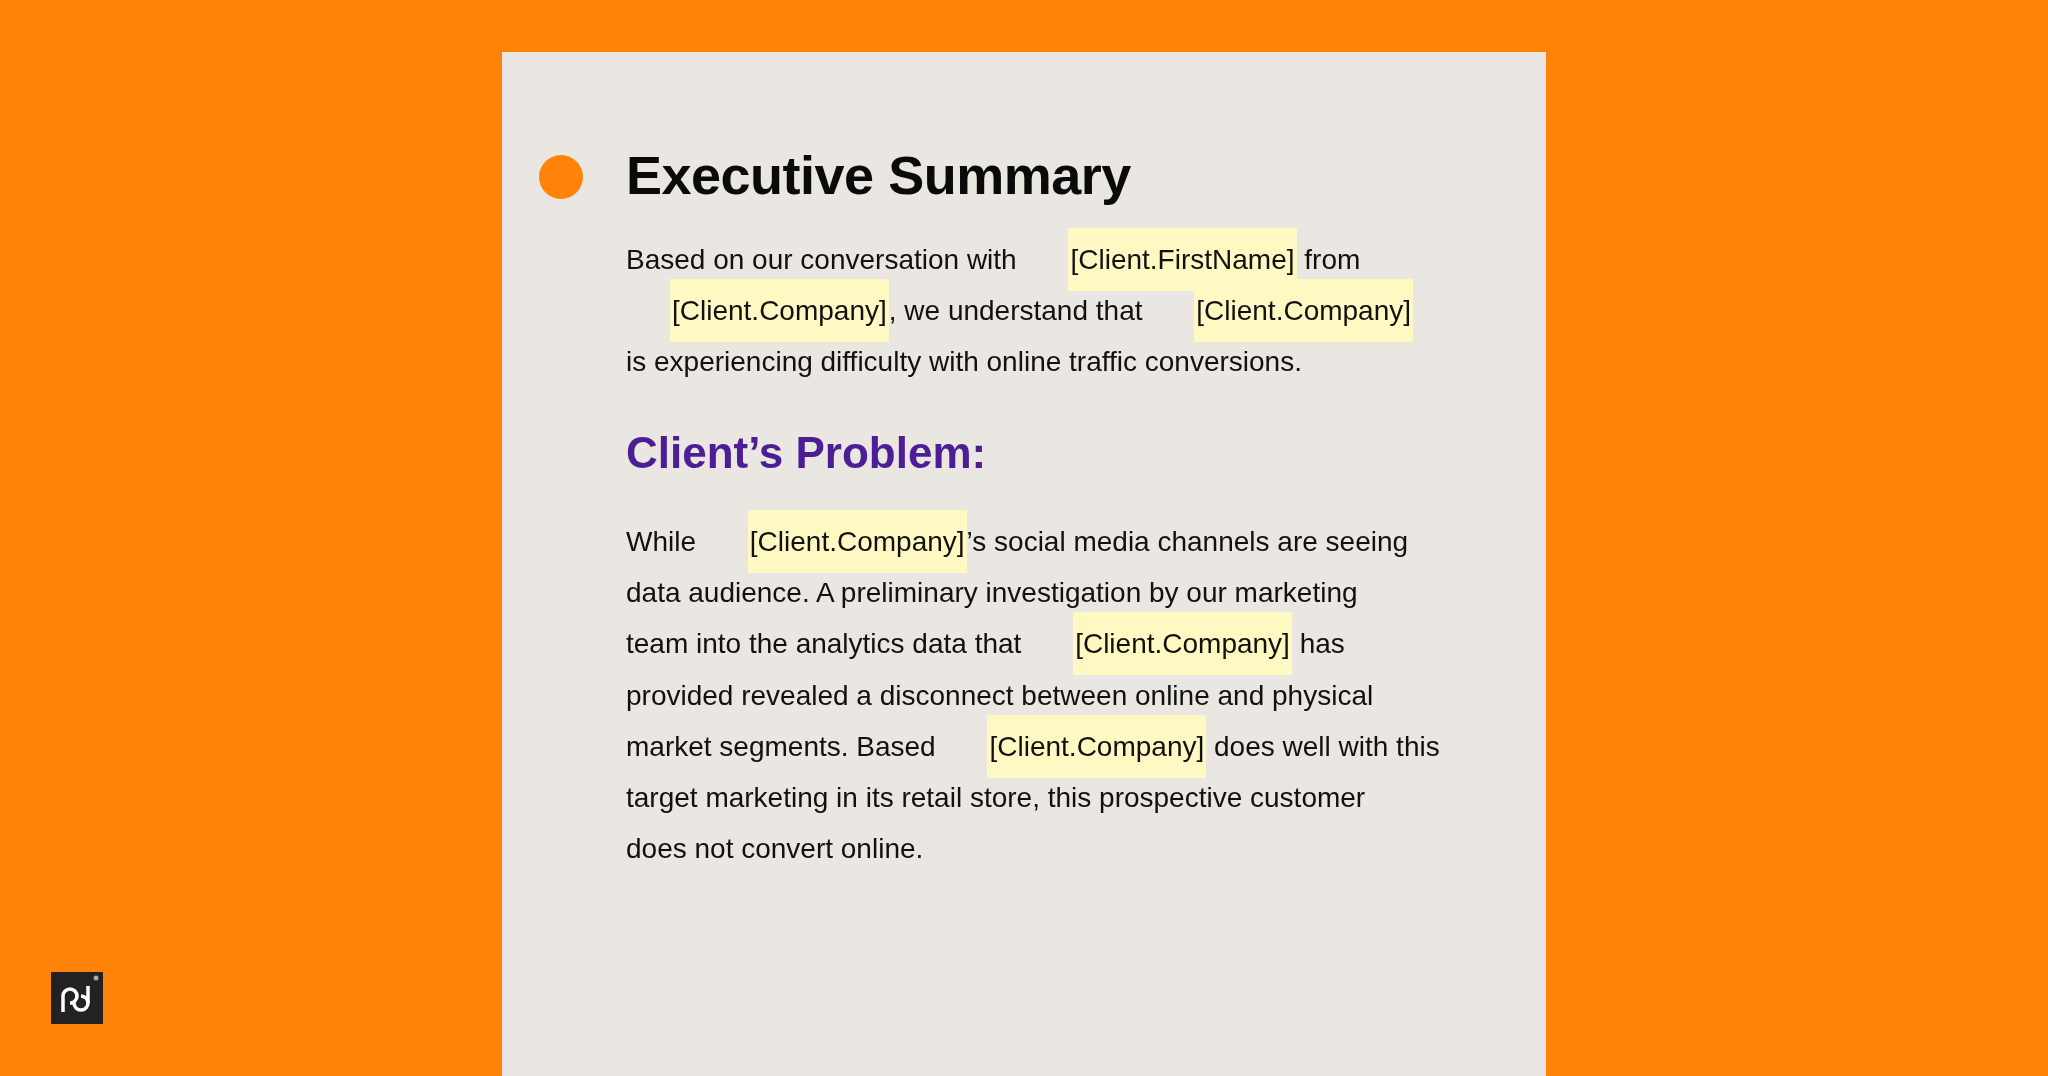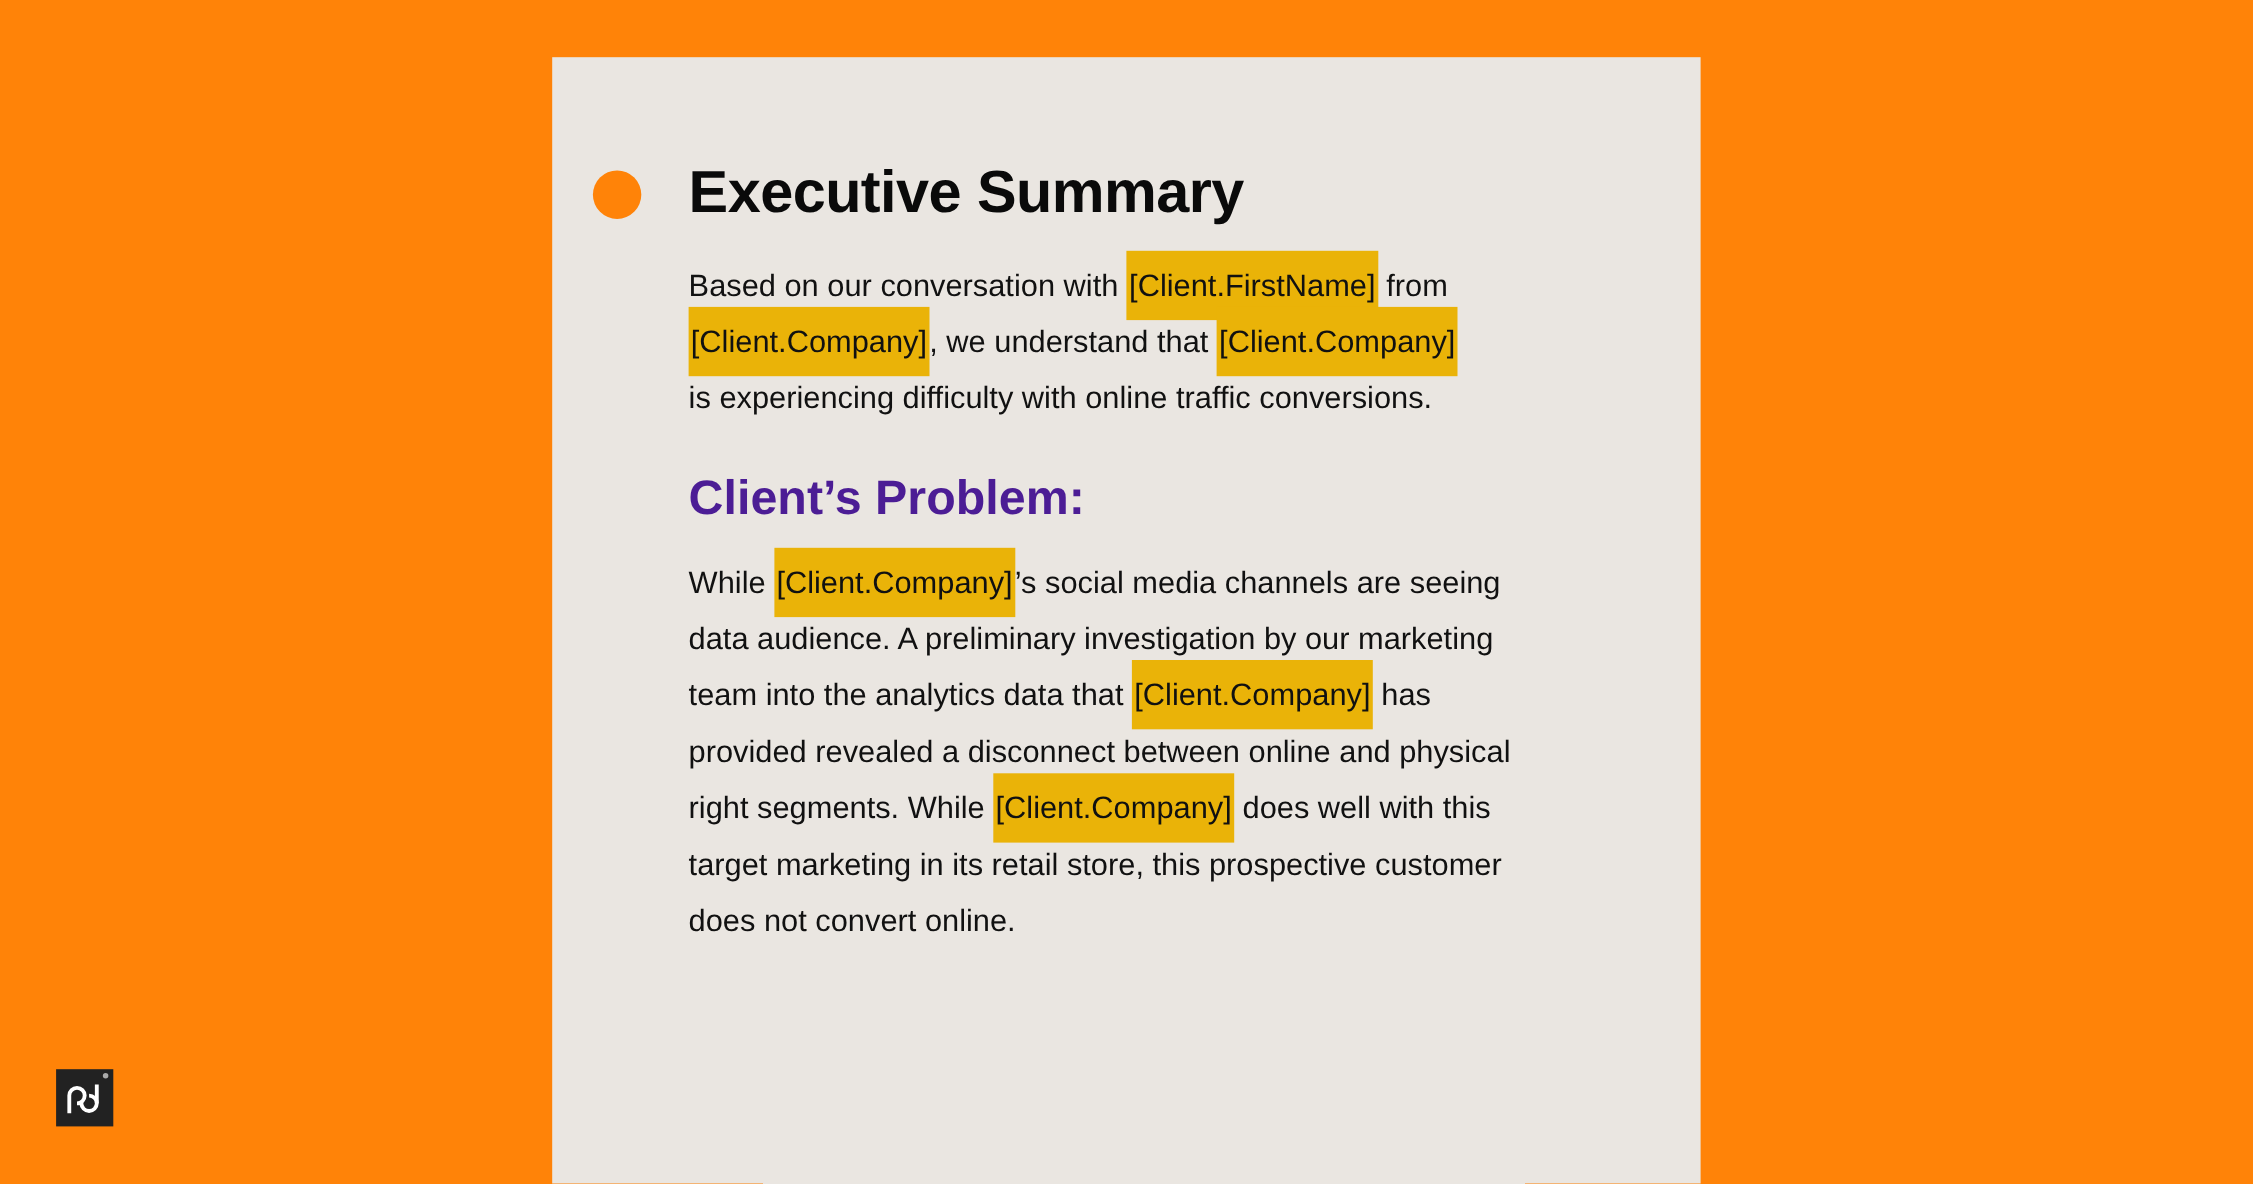--- a/index.html
+++ b/index.html
@@ -3,23 +3,23 @@
 <meta charset="utf-8">
 <style>
   html,body{margin:0;padding:0;}
   body{width:2048px;height:1076px;background:#FF8308;position:relative;overflow:hidden;font-family:"Liberation Sans",sans-serif;}
   .card{position:absolute;left:502px;top:52px;width:1044px;height:1030px;background:#EAE6E1;}
   .dot{position:absolute;left:539px;top:155px;width:44px;height:44px;border-radius:50%;background:#FF8308;}
   .h1{position:absolute;left:626px;top:144px;font-size:54px;font-weight:bold;color:#0a0a0a;letter-spacing:-0.5px;margin:0;white-space:nowrap;text-align:right;}
   .h2{position:absolute;left:626px;top:428px;font-size:44px;font-weight:bold;color:#4c1d95;margin:0;white-space:nowrap;}
   .para{position:absolute;left:626px;width:880px;font-size:28px;line-height:51.2px;color:#111;margin:0;}
   .p1{top:234px;}
-  .p2{top:504px;}
+  .p2{top:516px;}
   .line{display:block;white-space:nowrap;}
-  .hl{background:#eab308;padding:16px 2px;}
+  .hl{background:#fef9c3;padding:16px 2px;margin-left:44px;}
   .logo{position:absolute;left:51px;top:972px;width:52px;height:52px;background:#222;}
   .logo svg{position:absolute;left:0;top:0;}
 </style>
 </head>
 <body>
 
 <div class="card"></div>
 <div class="dot"></div>
 <h1 class="h1">Executive Summary</h1>
 
@@ -29,21 +29,21 @@
   <span class="line">is experiencing difficulty with online traffic conversions.</span>
 </p>
 
 <h2 class="h2">Client’s Problem:</h2>
 
 <p class="para p2">
   <span class="line"><span>While </span><span class="hl">[Client.Company]</span><span>’s social media channels are seeing</span></span>
   <span class="line">data audience. A preliminary investigation by our marketing</span>
   <span class="line"><span>team into the analytics data that </span><span class="hl">[Client.Company]</span><span> has</span></span>
   <span class="line">provided revealed a disconnect between online and physical</span>
-  <span class="line"><span>right segments. While </span><span class="hl">[Client.Company]</span><span> does well with this</span></span>
+  <span class="line"><span>market segments. Based </span><span class="hl">[Client.Company]</span><span> does well with this</span></span>
   <span class="line">target marketing in its retail store, this prospective customer</span>
   <span class="line">does not convert online.</span>
 </p>
 
 <div class="logo">
   <svg width="52" height="52" viewBox="0 0 52 52">
     <path d="M12 40 V24 a7 7 0 1 1 7 7 h4 a7 7 0 1 0 7 -7 h0" fill="none" stroke="#fff" stroke-width="3.5"></path>
     <path d="M37 14 V31" stroke="#fff" stroke-width="3.5" fill="none"></path>
     <circle cx="45" cy="6" r="2.5" fill="#aaa"></circle>
   </svg>

